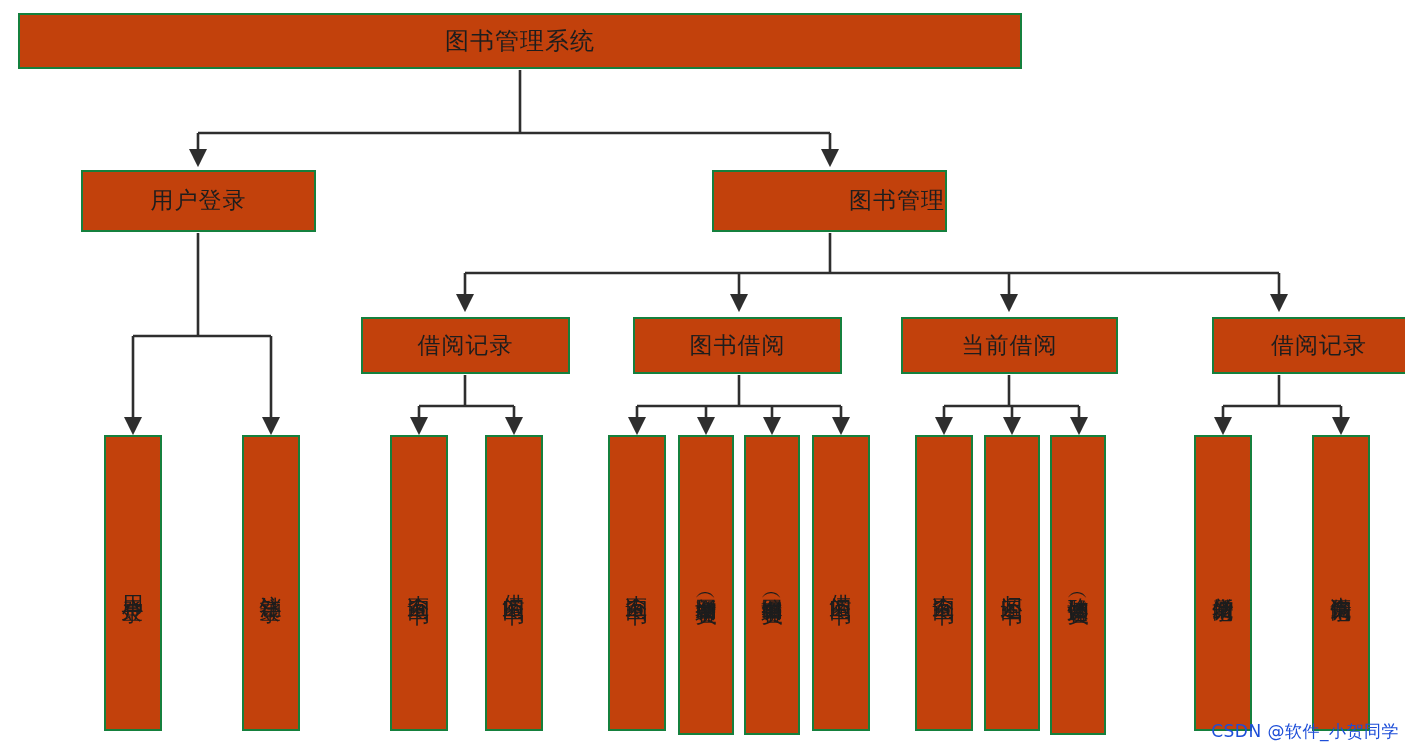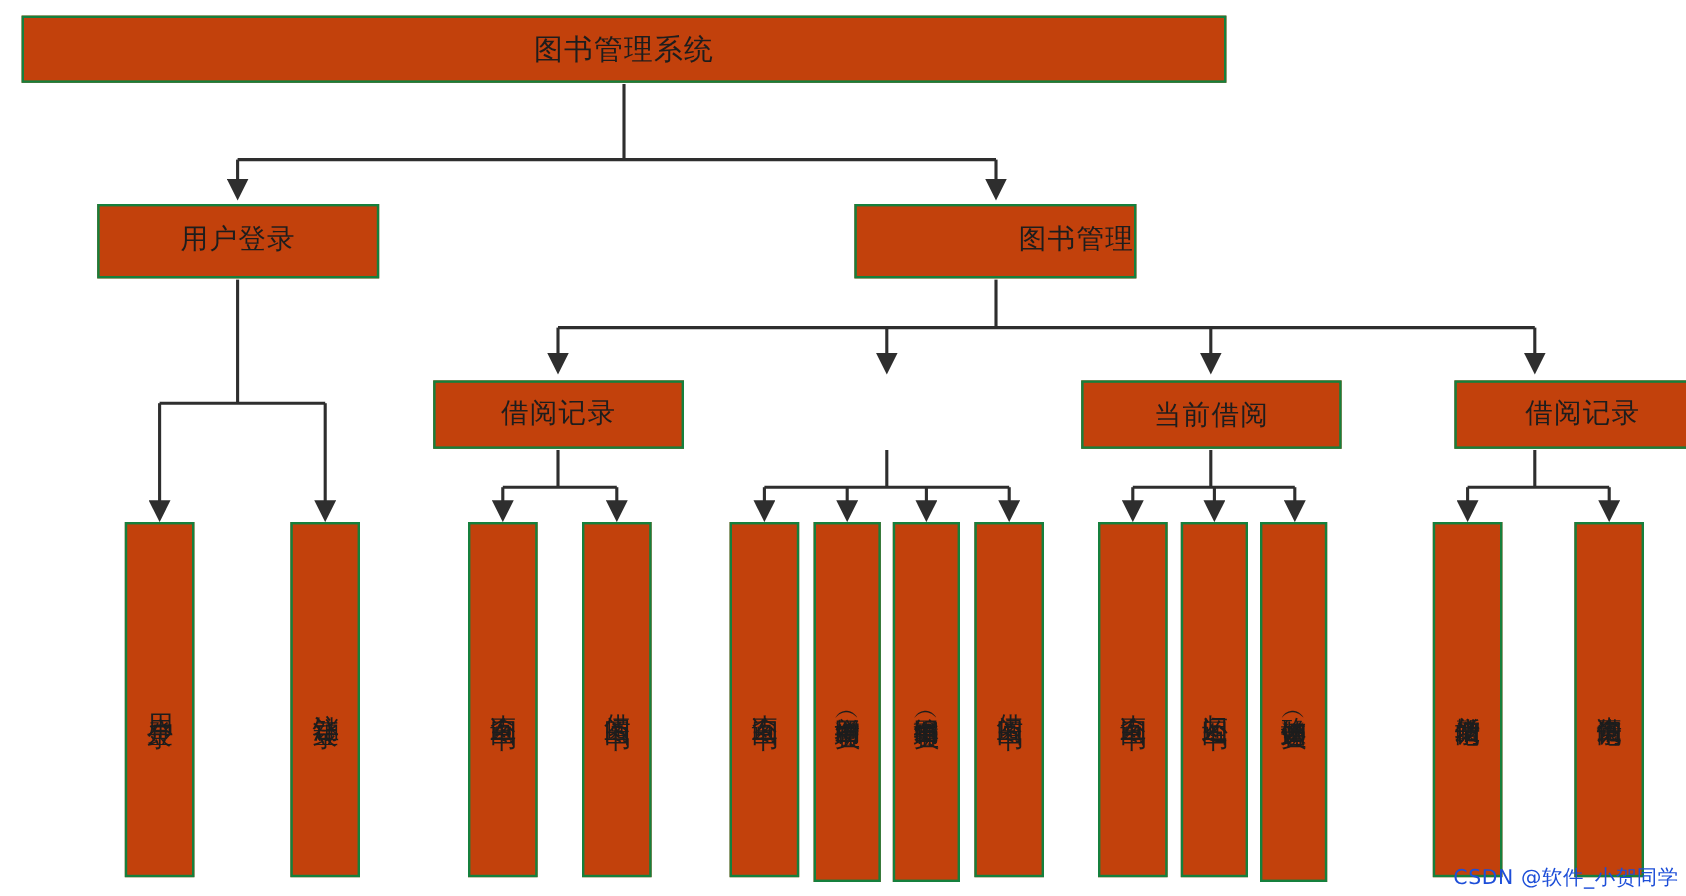--- a/index.html
+++ b/index.html
@@ -135,20 +135,23 @@
   </div>
 
   <div class="node node-h" style="left:712px; top:170px; width:235px; height:62px;justify-content:flex-end;">
     <span>图书管理</span>
   </div>
 
   <div class="node node-h" style="left:361px; top:317px; width:209px; height:57px;">
     <span>借阅记录</span>
   </div>
 
+  <div class="node node-h" style="left:633px; top:317px; width:209px; height:57px;">
+    <span>图书借阅</span>
+  </div>
 
   <div class="node node-h" style="left:901px; top:317px; width:217px; height:57px;font-family:Liberation Serif, serif;">
     <span>当前借阅</span>
   </div>
 
   <div class="node node-h" style="left:1212px; top:317px; width:214px; height:57px;">
     <span>借阅记录</span>
   </div>
 
   <div class="node node-v" style="left:104px; top:435px; width:58px; height:296px;">

